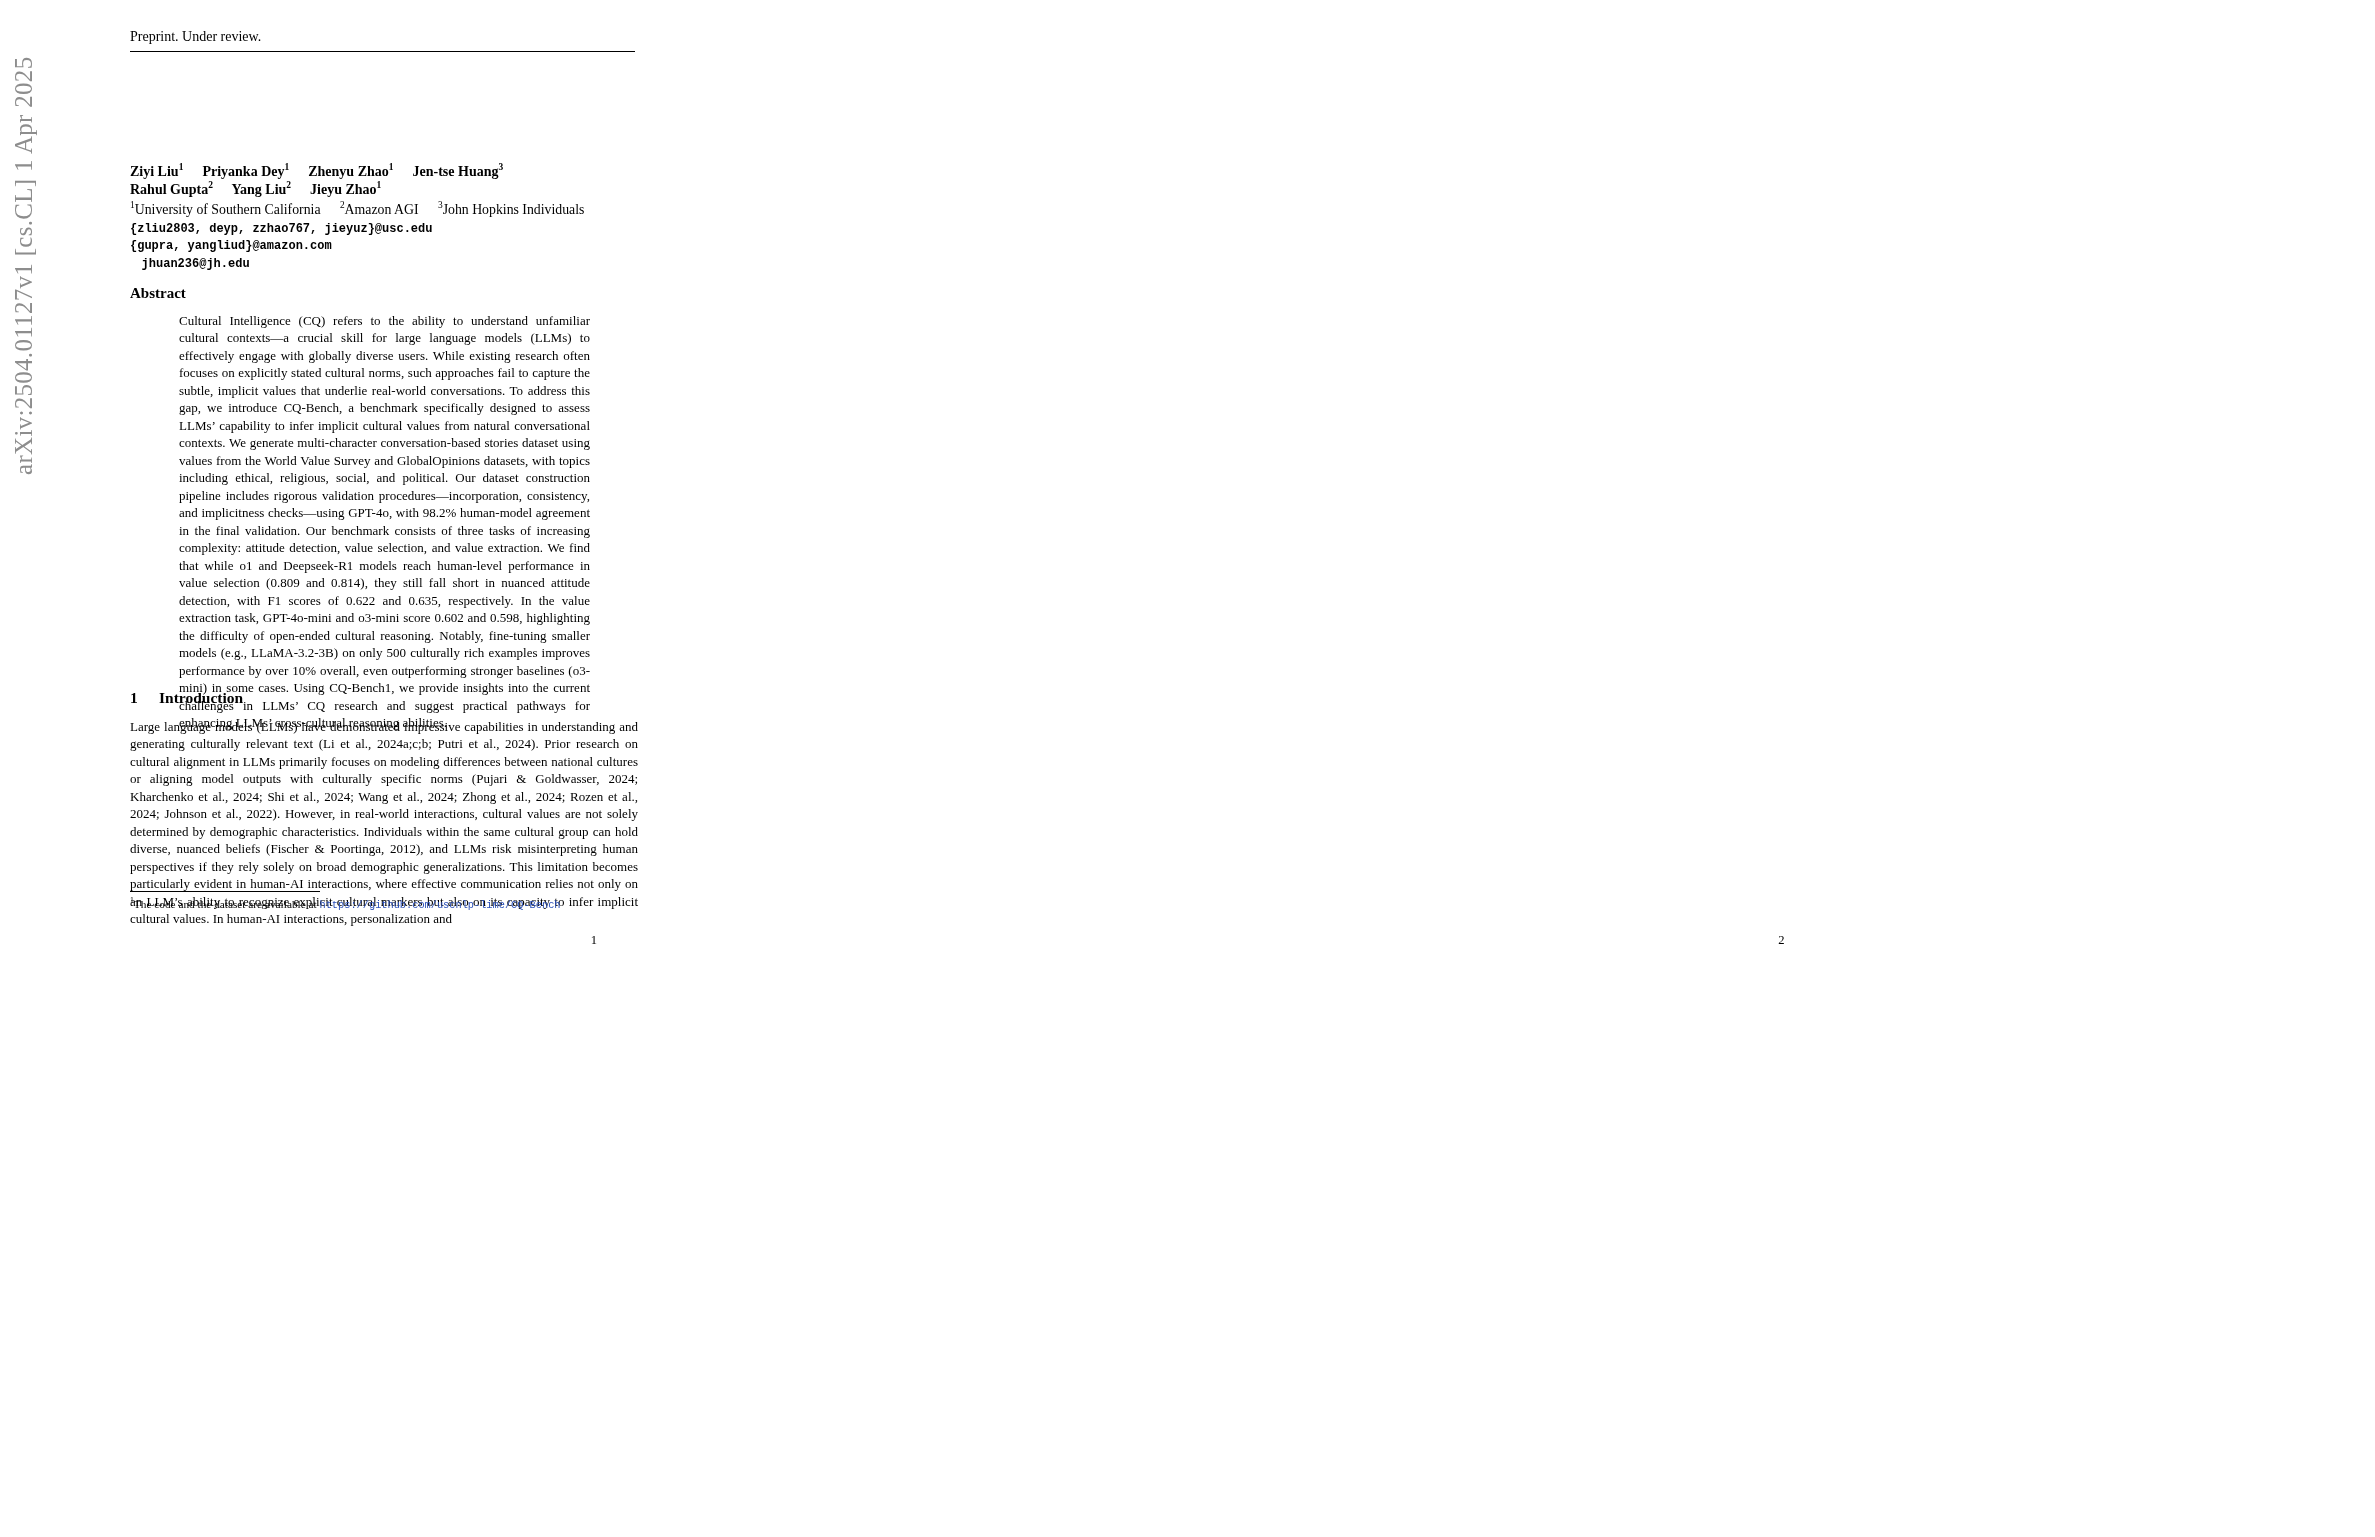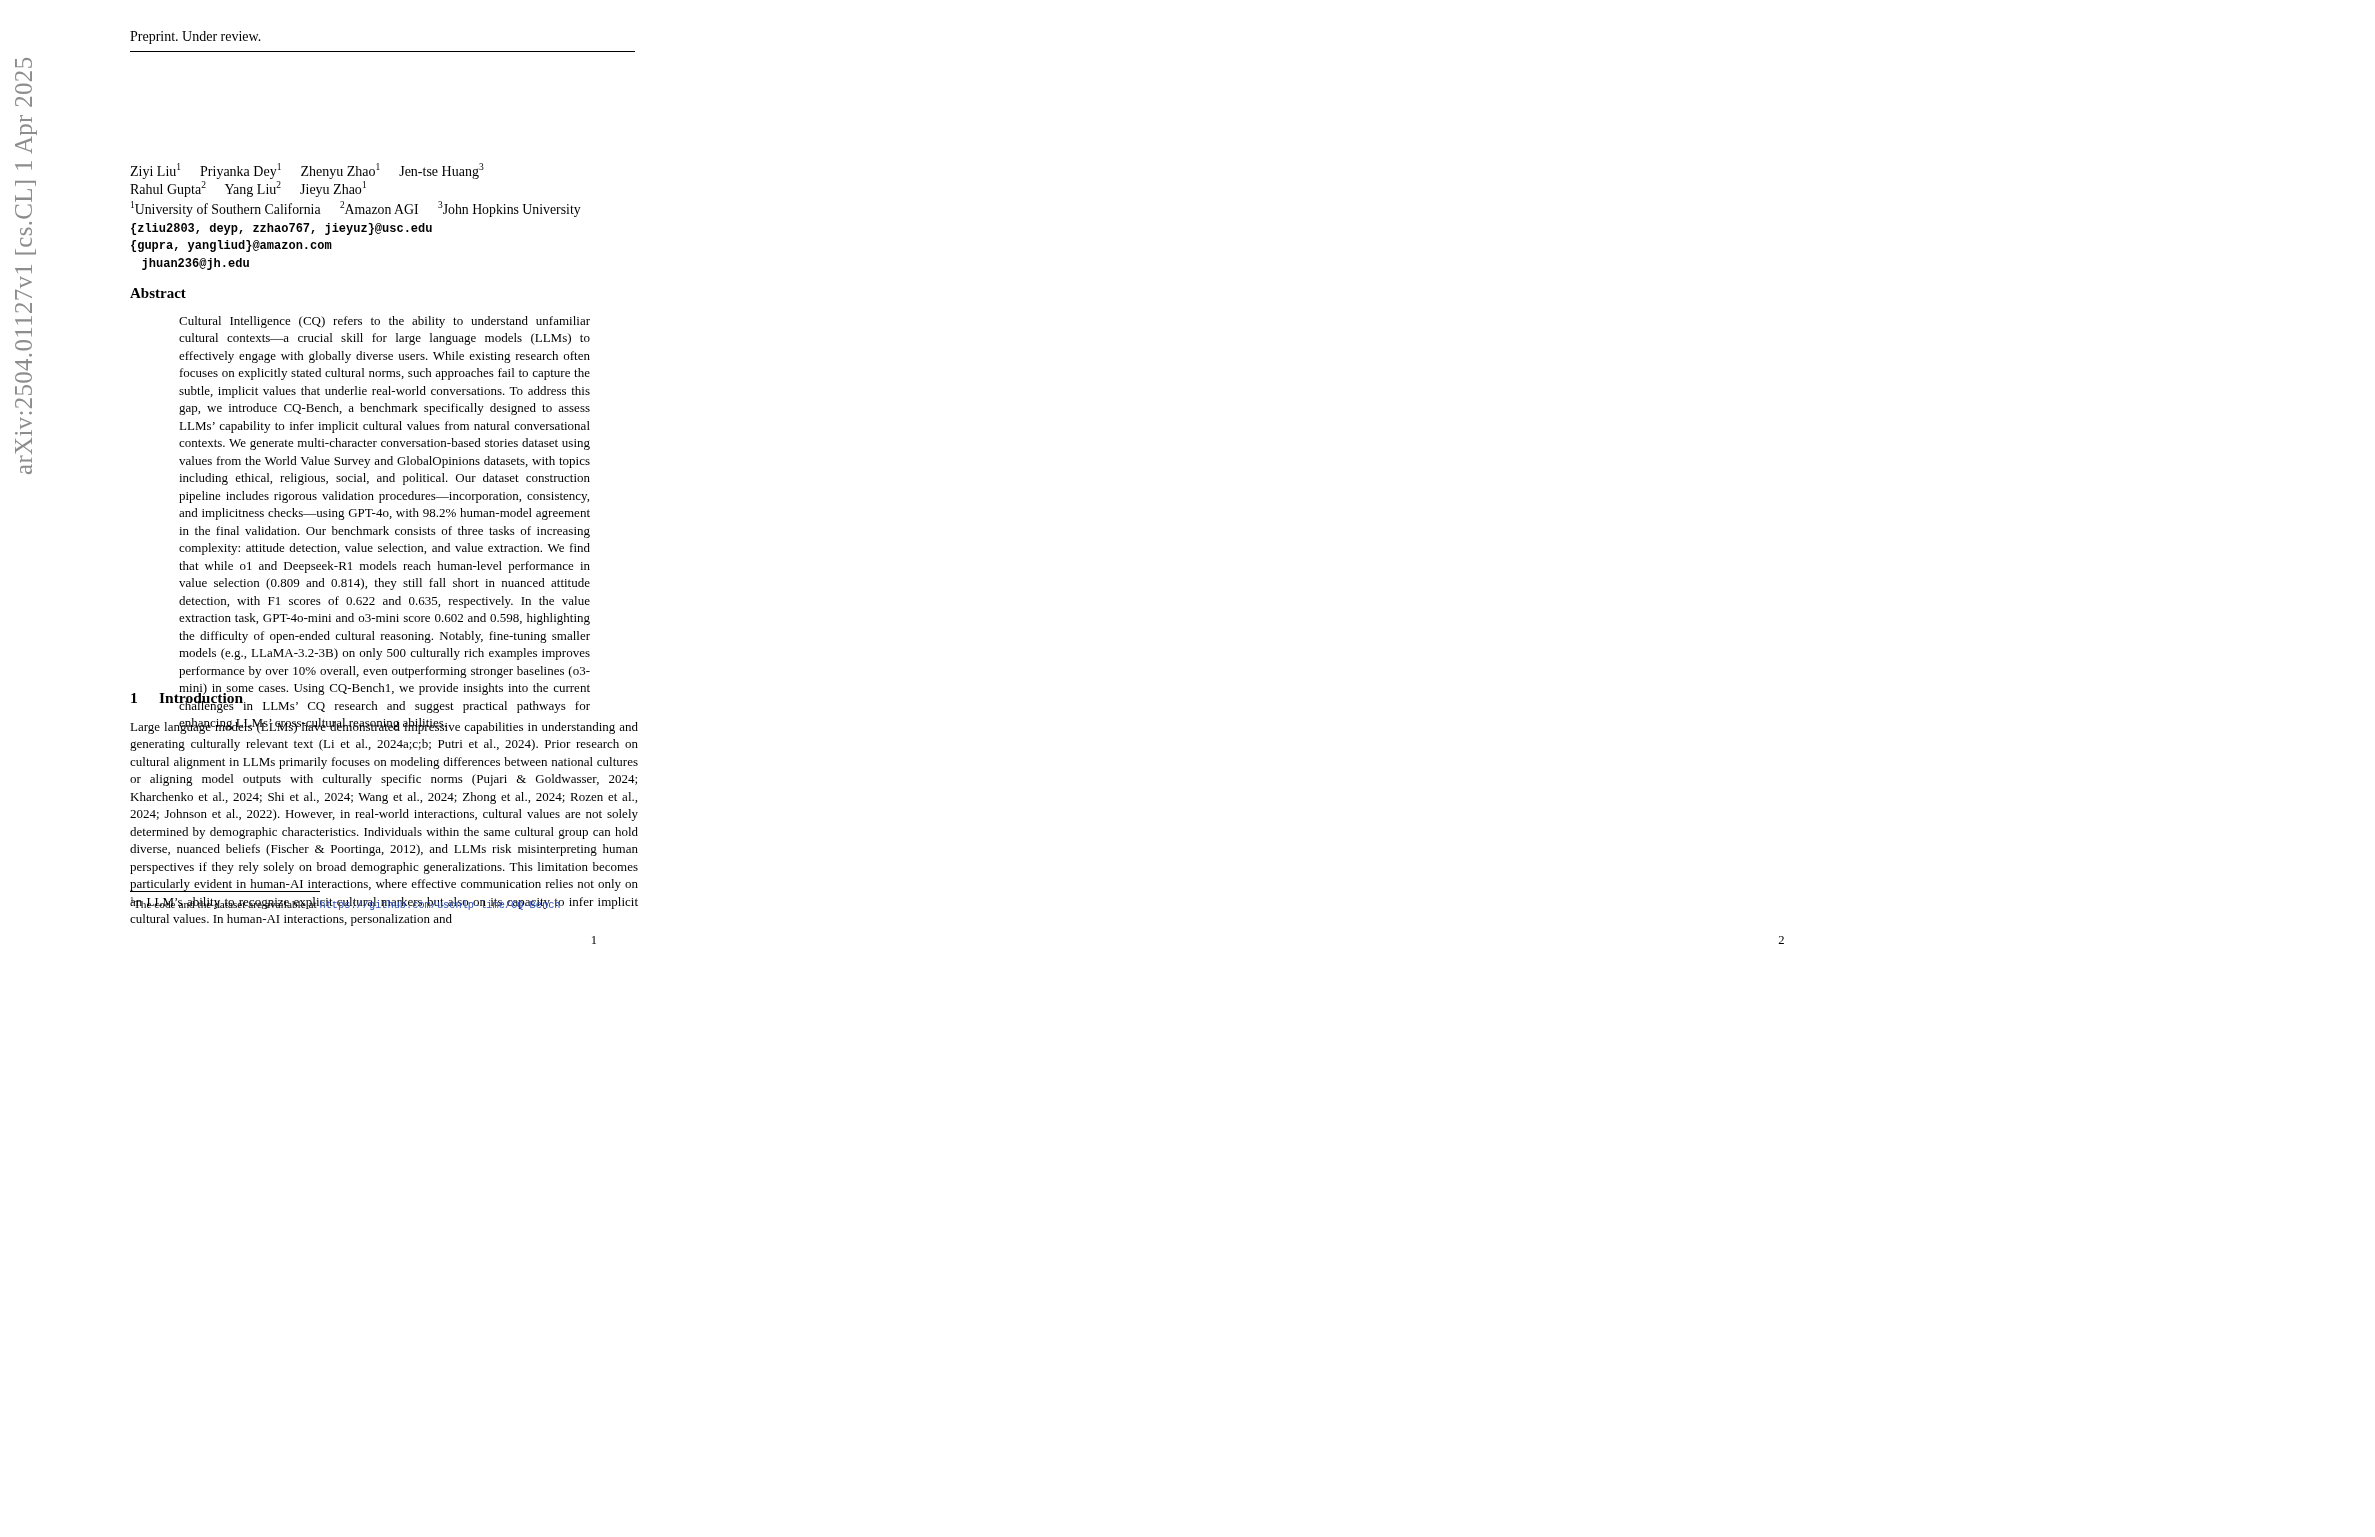--- a/index.html
+++ b/index.html
@@ -40,21 +40,21 @@
   .lp-title {
     position:absolute; left:130px; top:95px; width:508px;
     font-size: 21px; font-weight: bold; line-height: 1.28;
     letter-spacing: -0.1px;
   }
 
   .authors {
     position:absolute; left:130px; top:163px; width:514px;
     font-size: 14px; line-height: 1.32;
   }
-  .aline { font-weight: normal; white-space: nowrap; }
+  .aline { font-weight: bold; white-space: nowrap; }
   .aline .sep { display:inline-block; width:15.5px; }
   sup { font-size: 0.68em; vertical-align: super; line-height:0; }
   .affil { font-weight: normal; font-size: 13.8px; margin-top:1px; }
   .affil .gap { display:inline-block; width: 19.4px; }
   .emails { font-family:"Liberation Mono", monospace; font-size:12px; line-height:1.45; margin-top:1.9px;font-weight:bold; }
   .emails .indent { padding-left: 11.6px; display:block; }
 
   .abs-head {
     position:absolute; left:130px; top:285px; width:508px;
     text-align:left; font-weight:bold; font-size:15px;
@@ -113,21 +113,21 @@
         <span>Priyanka Dey</span><sup>1</sup><span class="sep"></span>
         <span>Zhenyu Zhao</span><sup>1</sup><span class="sep"></span>
         <span>Jen-tse Huang</span><sup>3</sup>
       </div>
       <div class="aline">
         <span>Rahul Gupta</span><sup>2</sup><span class="sep"></span>
         <span>Yang Liu</span><sup>2</sup><span class="sep"></span>
         <span>Jieyu Zhao</span><sup>1</sup>
       </div>
       <div class="affil">
-        <sup>1</sup><span>University of Southern California</span><span class="gap"></span><sup>2</sup><span>Amazon AGI</span><span class="gap"></span><sup>3</sup><span>John Hopkins University</span>
+        <sup>1</sup><span>University of Southern California</span><span class="gap"></span><sup>2</sup><span>Amazon AGI</span><span class="gap"></span><sup>3</sup><span>John Hopkins Individuals</span>
       </div>
       <div class="emails">
         <span>{zliu2803, deyp, zzhao767, jieyuz}@usc.edu</span><br>
         <span>{gupra, yangliud}@amazon.com</span><br>
         <span class="indent">jhuan236@jh.edu</span>
       </div>
     </div>
 
     <div class="abs-head">Abstract</div>
     <div class="abstract">Cultural Intelligence (CQ) refers to the ability to understand unfamiliar cultural contexts—a crucial skill for large language models (LLMs) to effectively engage with globally diverse users. While existing research often focuses on explicitly stated cultural norms, such approaches fail to capture the subtle, implicit values that underlie real-world conversations. To address this gap, we introduce CQ-Bench, a benchmark specifically designed to assess LLMs’ capability to infer implicit cultural values from natural conversational contexts. We generate multi-character conversation-based stories dataset using values from the World Value Survey and GlobalOpinions datasets, with topics including ethical, religious, social, and political. Our dataset construction pipeline includes rigorous validation procedures—incorporation, consistency, and implicitness checks—using GPT-4o, with 98.2% human-model agreement in the final validation. Our benchmark consists of three tasks of increasing complexity: attitude detection, value selection, and value extraction. We find that while o1 and Deepseek-R1 models reach human-level performance in value selection (0.809 and 0.814), they still fall short in nuanced attitude detection, with F1 scores of 0.622 and 0.635, respectively. In the value extraction task, GPT-4o-mini and o3-mini score 0.602 and 0.598, highlighting the difficulty of open-ended cultural reasoning. Notably, fine-tuning smaller models (e.g., LLaMA-3.2-3B) on only 500 culturally rich examples improves performance by over 10% overall, even outperforming stronger baselines (o3-mini) in some cases. Using CQ-Bench1, we provide insights into the current challenges in LLMs’ CQ research and suggest practical pathways for enhancing LLMs’ cross-cultural reasoning abilities.</div>

